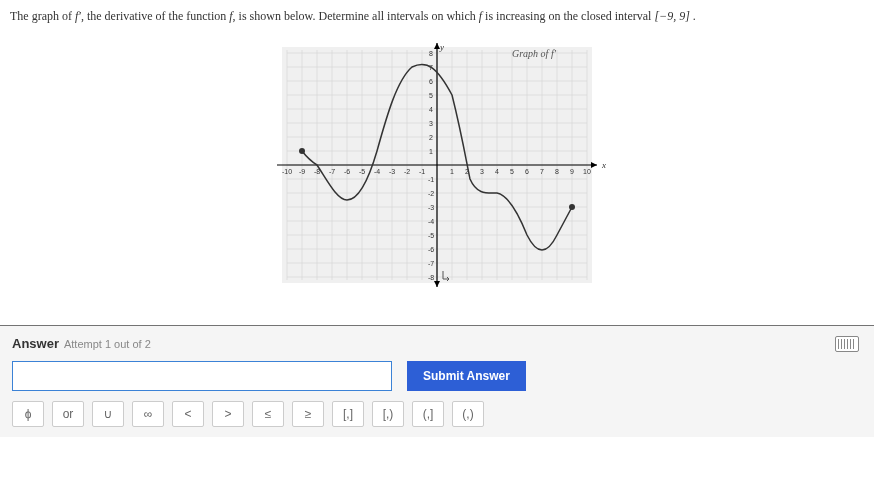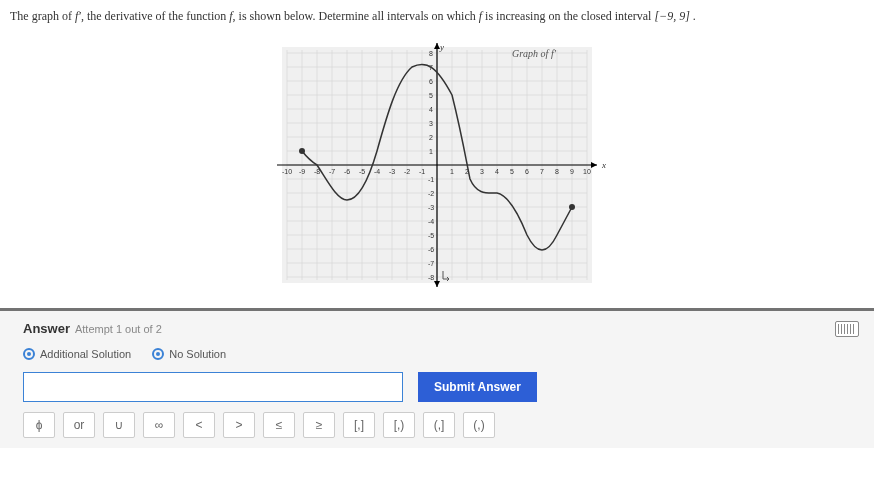--- a/index.html
+++ b/index.html
@@ -1,20 +1,20 @@
 <!DOCTYPE html>
 <html><head>
 <meta charset="utf-8">
 <style>
 *{margin:0;padding:0;box-sizing:border-box}
 body{font-family:Georgia,serif;background:#fff;width:874px;height:500px;overflow:hidden;color:#333}
 .question{padding:8px 10px;font-size:12px;line-height:1.4}
 .question .math{font-style:italic;font-family:Georgia,serif}
 .graph-wrap{text-align:center;margin-top:5px}
-.answer-section{background:#f5f5f5;margin-top:15px;padding:10px 23px;border-top:3px solid #737373;position:relative}
+.answer-section{background:#f5f5f5;margin-top:32px;padding:10px 12px;border-top:1px solid #737373;position:relative}
 .answer-header{font-family:Arial,sans-serif;font-size:13px}
 .answer-header b{font-weight:bold;color:#333}
 .answer-header span{color:#888;font-size:11px;margin-left:5px}
 .keyboard-icon{position:absolute;right:15px;top:10px;width:24px;height:16px;border:1px solid #888;border-radius:2px;background:#fff}
 .keyboard-icon::before{content:'';position:absolute;top:2px;left:2px;right:2px;bottom:2px;background:repeating-linear-gradient(90deg,#888 0,#888 1px,transparent 1px,transparent 3px)}
 .options{margin-top:12px;font-family:Arial,sans-serif;font-size:11px;color:#555}
 .opt{display:inline-flex;align-items:center;margin-right:18px;cursor:pointer}
 .radio{width:12px;height:12px;border-radius:50%;border:2px solid #3b82d6;margin-right:5px;display:inline-block;position:relative}
 .radio.sel::after{content:'';position:absolute;width:4px;height:4px;background:#3b82d6;border-radius:50%;top:2px;left:2px}
 .input-row{margin-top:10px;display:flex;align-items:flex-end;gap:15px}
@@ -128,30 +128,20 @@
       <path d="M 6,106 L 6,114 L 12,114 L 10,112 M 12,114 L 10,116" stroke="#555" stroke-width="1" fill="none"></path>
     </g>
   </svg>
 </div>
 
 <div class="answer-section">
   <div class="answer-header">
     <b>Answer</b><span>Attempt 1 out of 2</span>
   </div>
   <div class="keyboard-icon"></div>
-  <div class="options">
-    <span class="opt">
-        <span class="radio sel"></span>
-        <span>Additional Solution</span>
-      </span>
-    <span class="opt">
-        <span class="radio sel"></span>
-        <span>No Solution</span>
-      </span>
-  </div>
   <div class="input-row">
     <input class="answer-input" type="text" placeholder="" style="">
     <button class="submit-btn">Submit Answer</button>
   </div>
   <div class="symbol-row">
     <div class="sym">ϕ</div>
     <div class="sym">or</div>
     <div class="sym">∪</div>
     <div class="sym">∞</div>
     <div class="sym">&lt;</div>

